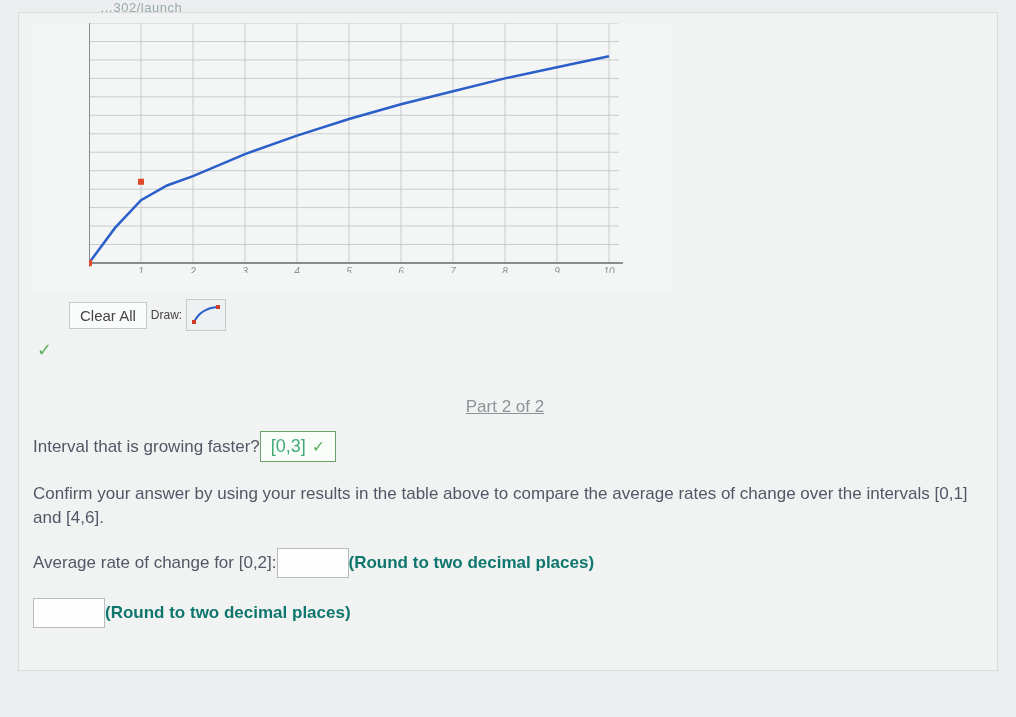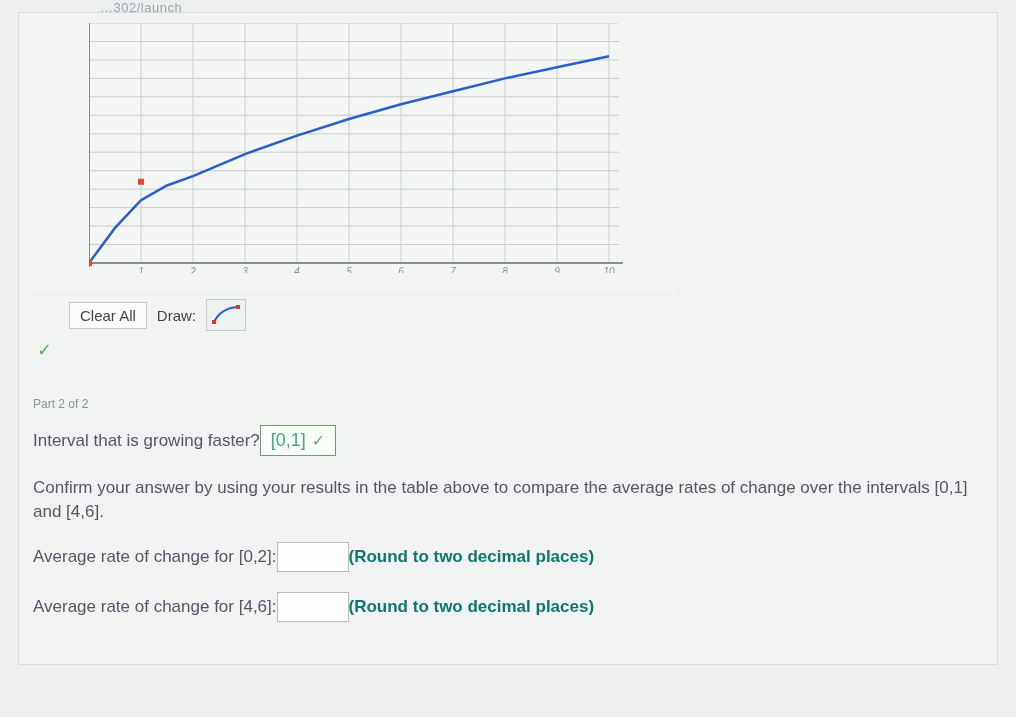--- a/index.html
+++ b/index.html
@@ -49,54 +49,55 @@
   }
   .grid line.gridline { stroke: #c9cdce; stroke-width: 1; }
   .grid line.axis { stroke: #6b6f70; stroke-width: 1.5; }
   .grid text { fill: #8b9091; font-size: 10px; font-style: italic; }
   .curve { stroke: #2a5ec8; stroke-width: 2.5; fill: none; }
   .pt { fill: #e04a2a; }
   .toolbar {
     margin-top: 6px;
     display: flex;
     align-items: center;
-    gap: 6px;
+    gap: 0;
     padding-left: 36px;
   }
   .btn {
     border: 1px solid #c5c9ca;
     background: #fafbfb;
     padding: 4px 10px;
     font-size: 15px;
     color: #444;
     cursor: pointer;
   }
   .toolbar-label {
-    font-size: 15px;
+    font-size: 12px;
     color: #444;
     padding: 4px 4px;
   }
   .draw-swatch {
     width: 40px; height: 32px;
     border: 1px solid #c5c9ca;
     background: #eef1f2;
     display: flex; align-items: center; justify-content: center;
     cursor: pointer;
   }
   .check {
     color: #5bb05b;
     font-size: 18px;
     margin-top: 8px;
     margin-left: 4px;
   }
   .part-label {
-    text-align: left;
+    text-align: center;
     color: #8c9497;
-    font-size: 12px;
+    font-size: 17px;
     margin: 36px 6px 10px 0;
+    text-decoration: underline;
   }
   .body-text {
     color: #556;
     font-size: 17px;
     line-height: 1.4;
     margin: 10px 0 18px 0;
   }
   .row {
     display: flex;
     align-items: center;
@@ -216,33 +217,32 @@
     </div>
 
     <div class="check">✓</div>
 
     <div class="part-label">Part 2 of 2</div>
 
 
     <div class="row">
       <span>Interval that is growing faster?</span>
       <span class="answer-box">
-        <span>[0,1]</span>
+        <span>[0,3]</span>
         <span class="chk">✓</span>
       </span>
     </div>
 
     <div class="body-text">Confirm your answer by using your results in the table above to compare the average rates of change over the intervals [0,1] and [4,6].</div>
 
     <div class="row">
       <span>Average rate of change for [0,2]:</span>
       <input class="num-input" value="" style="">
       <span class="hint">(Round to two decimal places)</span>
     </div>
 
     <div class="row">
-      <span>Average rate of change for [4,6]:</span>
       <input class="num-input" value="" style="">
       <span class="hint">(Round to two decimal places)</span>
     </div>
 
   </div>
 </div>
 
 </body></html>

